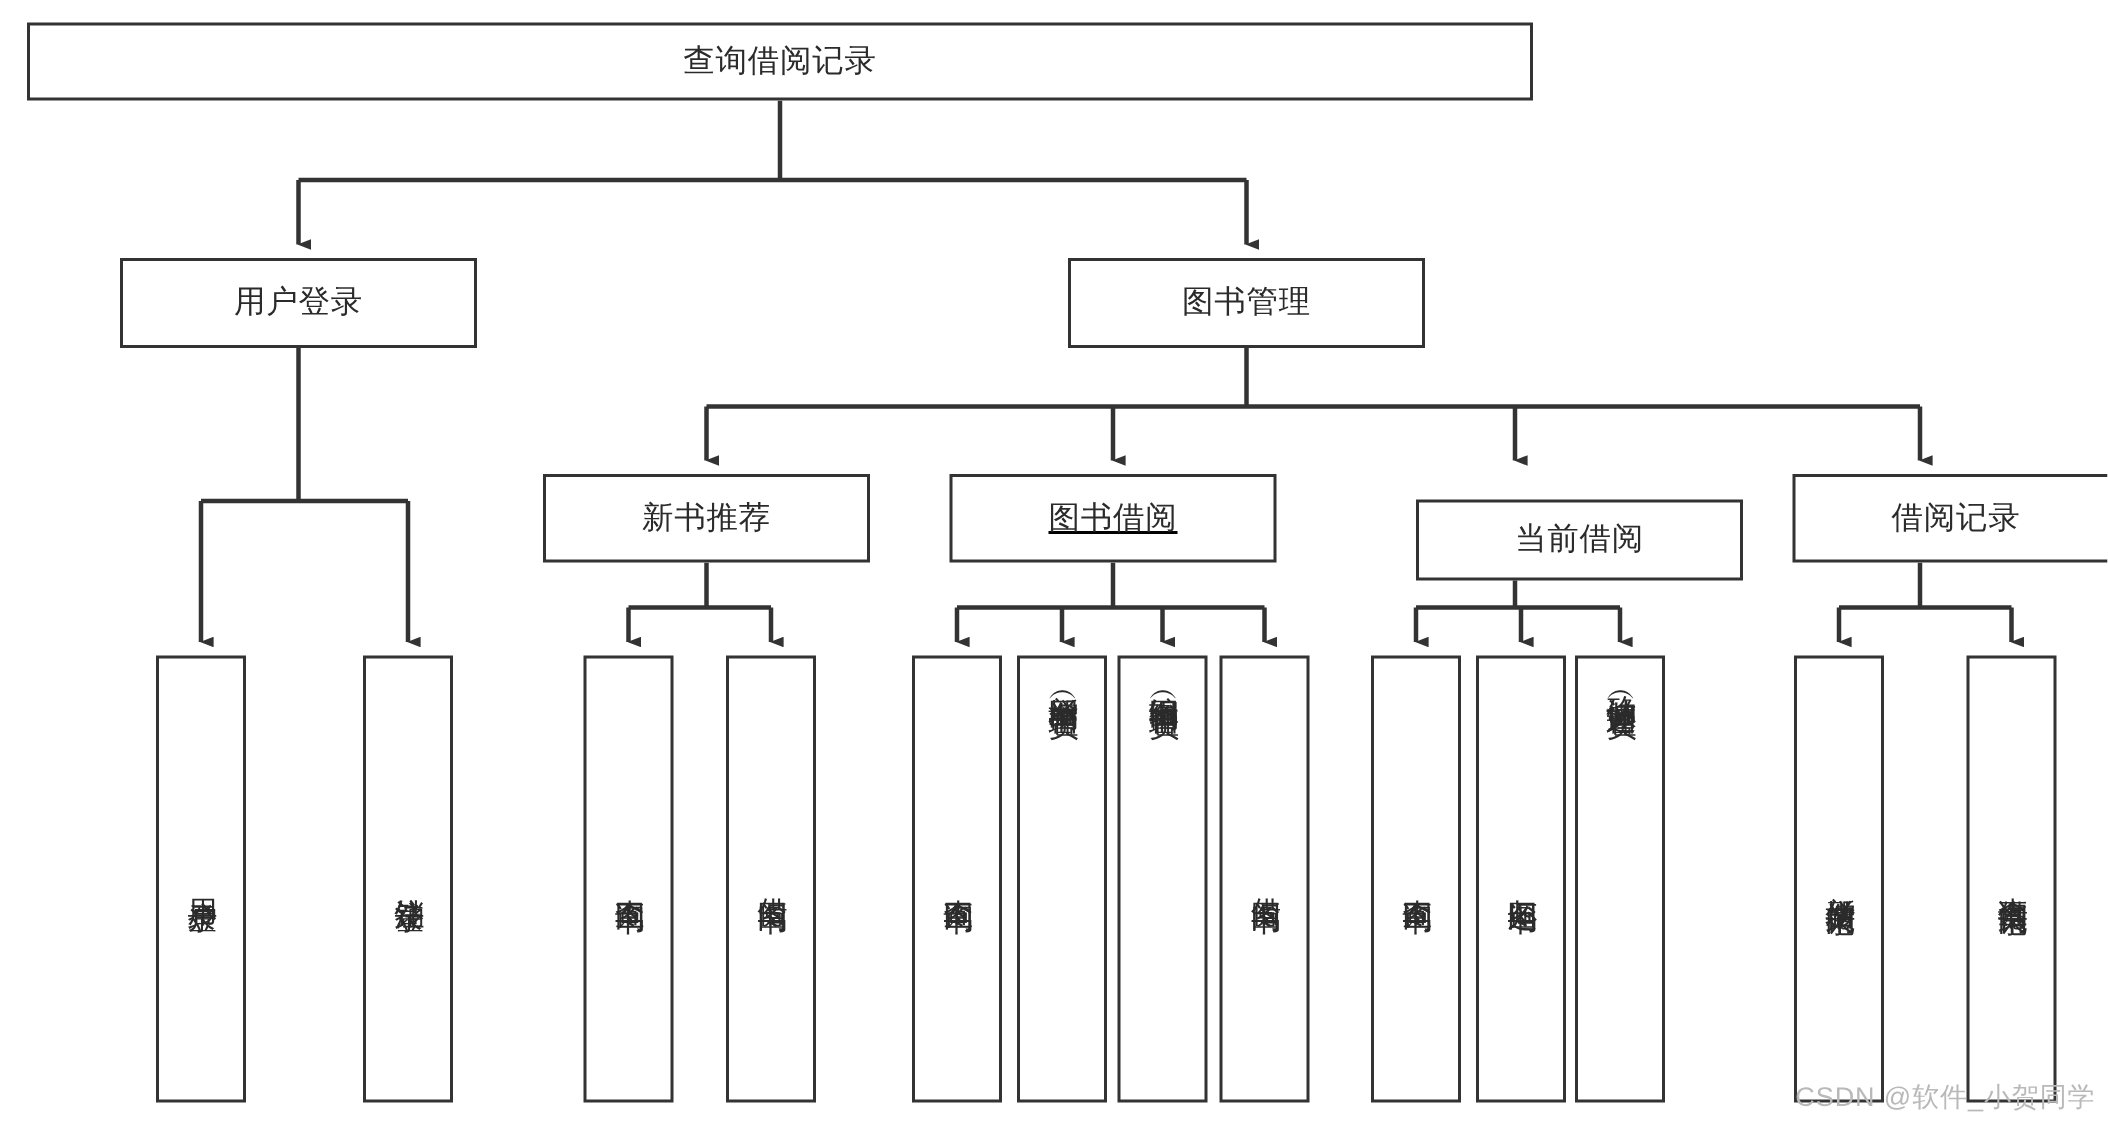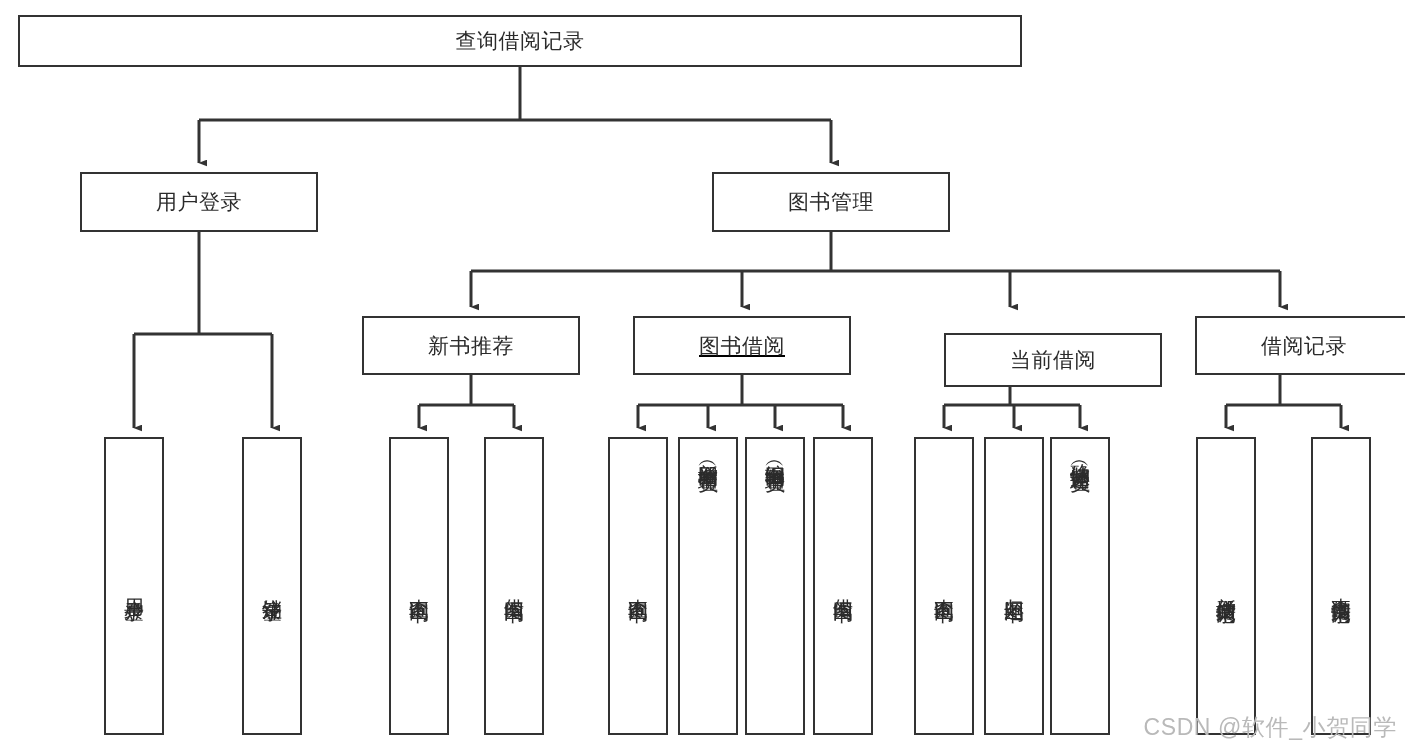--- a/index.html
+++ b/index.html
@@ -57,21 +57,21 @@
     white-space: nowrap;
   }
   .node.vertical.center-text {
     align-items: center;
     padding-top: 0;
   }
   #watermark {
     position: absolute;
     right: 8px;
     bottom: 4px;
-    font-size: 23px;
+    font-size: 18px;
     color: #b9b9b9;
     letter-spacing: 0.6px;
     z-index: 5;
     white-space: nowrap;
   }
 </style>
 </head>
 <body>
 
 <div id="diagram-root">

